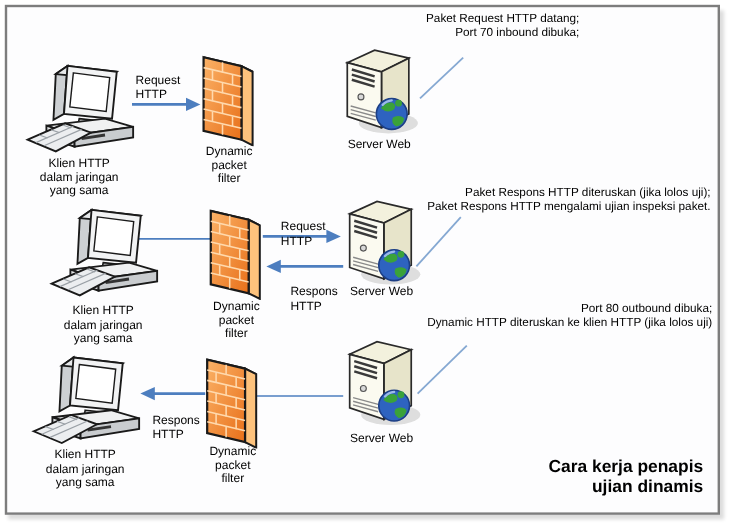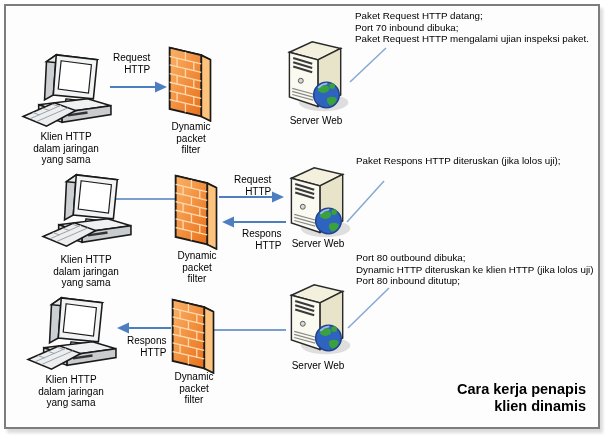--- a/index.html
+++ b/index.html
@@ -2,22 +2,22 @@
 <html><head>
 <meta charset="utf-8">
 <style>
   html,body{margin:0;padding:0;background:#ffffff;}
   #stage{position:relative;width:609px;height:439px;background:#ffffff;overflow:hidden;
          font-family:"Liberation Sans","DejaVu Sans",sans-serif;color:#000;}
   #frame{position:absolute;left:4px;top:4px;width:592px;height:421px;
          border:2px solid #7d7d7d;background:#fdfdfe;box-shadow:3px 4px 3px rgba(0,0,0,0.14);}
   .icon{position:absolute;}
   .node-label{position:absolute;text-align:center;font-size:10px;line-height:11.5px;}
-  .edge-label{position:absolute;text-align:right;font-size:10px;line-height:11.5px;}
-  .annotation{position:absolute;text-align:left;font-size:9.8px;line-height:11.5px;white-space:nowrap;}
+  .edge-label{position:absolute;text-align:left;font-size:10px;line-height:11.5px;margin-top:10px;}
+  .annotation{position:absolute;text-align:right;font-size:9.8px;line-height:11.5px;white-space:nowrap;}
   #title-block{position:absolute;left:370px;top:381px;width:216px;text-align:right;
                font-size:14.5px;line-height:17px;font-weight:bold;}
   #connectors{position:absolute;left:0;top:0;width:609px;height:439px;pointer-events:none;}
   svg{display:block;}
 </style>
 </head>
 <body>
 
 <div id="stage">
   <div id="frame"></div>
@@ -149,21 +149,20 @@
   </div>
   <svg class="icon" style="left:280px;top:38px" width="72" height="76">
       <use href="#sym-server"></use>
     </svg>
   <div class="node-label" style="left:280px;top:115px;width:72px">
     <div>Server Web</div>
   </div>
   <div class="annotation" style="left:355px;top:10px">
     <div>Paket Request HTTP datang;</div>
     <div>Port 70 inbound dibuka;</div>
-    <div>Paket Request HTTP mengalami ujian inspeksi paket.</div>
   </div>
 
   <svg class="icon" style="left:40px;top:170px" width="94" height="84">
       <use href="#sym-pc"></use>
     </svg>
   <div class="node-label" style="left:30px;top:254px;width:112px">
     <div>Klien HTTP</div>
     <div>dalam jaringan</div>
     <div>yang sama</div>
   </div>
@@ -184,20 +183,21 @@
     <div>HTTP</div>
   </div>
   <svg class="icon" style="left:282px;top:164px" width="72" height="76">
       <use href="#sym-server"></use>
     </svg>
   <div class="node-label" style="left:282px;top:238px;width:72px">
     <div>Server Web</div>
   </div>
   <div class="annotation" style="left:356px;top:155px">
     <div>Paket Respons HTTP diteruskan (jika lolos uji);</div>
+    <div>Paket Respons HTTP mengalami ujian inspeksi paket.</div>
   </div>
 
   <svg class="icon" style="left:25px;top:293px" width="94" height="84">
       <use href="#sym-pc"></use>
     </svg>
   <div class="node-label" style="left:15px;top:374px;width:112px">
     <div>Klien HTTP</div>
     <div>dalam jaringan</div>
     <div>yang sama</div>
   </div>
@@ -215,20 +215,19 @@
   </div>
   <svg class="icon" style="left:282px;top:281px" width="72" height="76">
       <use href="#sym-server"></use>
     </svg>
   <div class="node-label" style="left:282px;top:360px;width:72px">
     <div>Server Web</div>
   </div>
   <div class="annotation" style="left:356px;top:252px">
     <div>Port 80 outbound dibuka;</div>
     <div>Dynamic HTTP diteruskan ke klien HTTP (jika lolos uji)</div>
-    <div>Port 80 inbound ditutup;</div>
   </div>
 
   <div id="title-block">
     <div>Cara kerja penapis</div>
-    <div>klien dinamis</div>
+    <div>ujian dinamis</div>
   </div>
 </div>
 
 </body></html>

